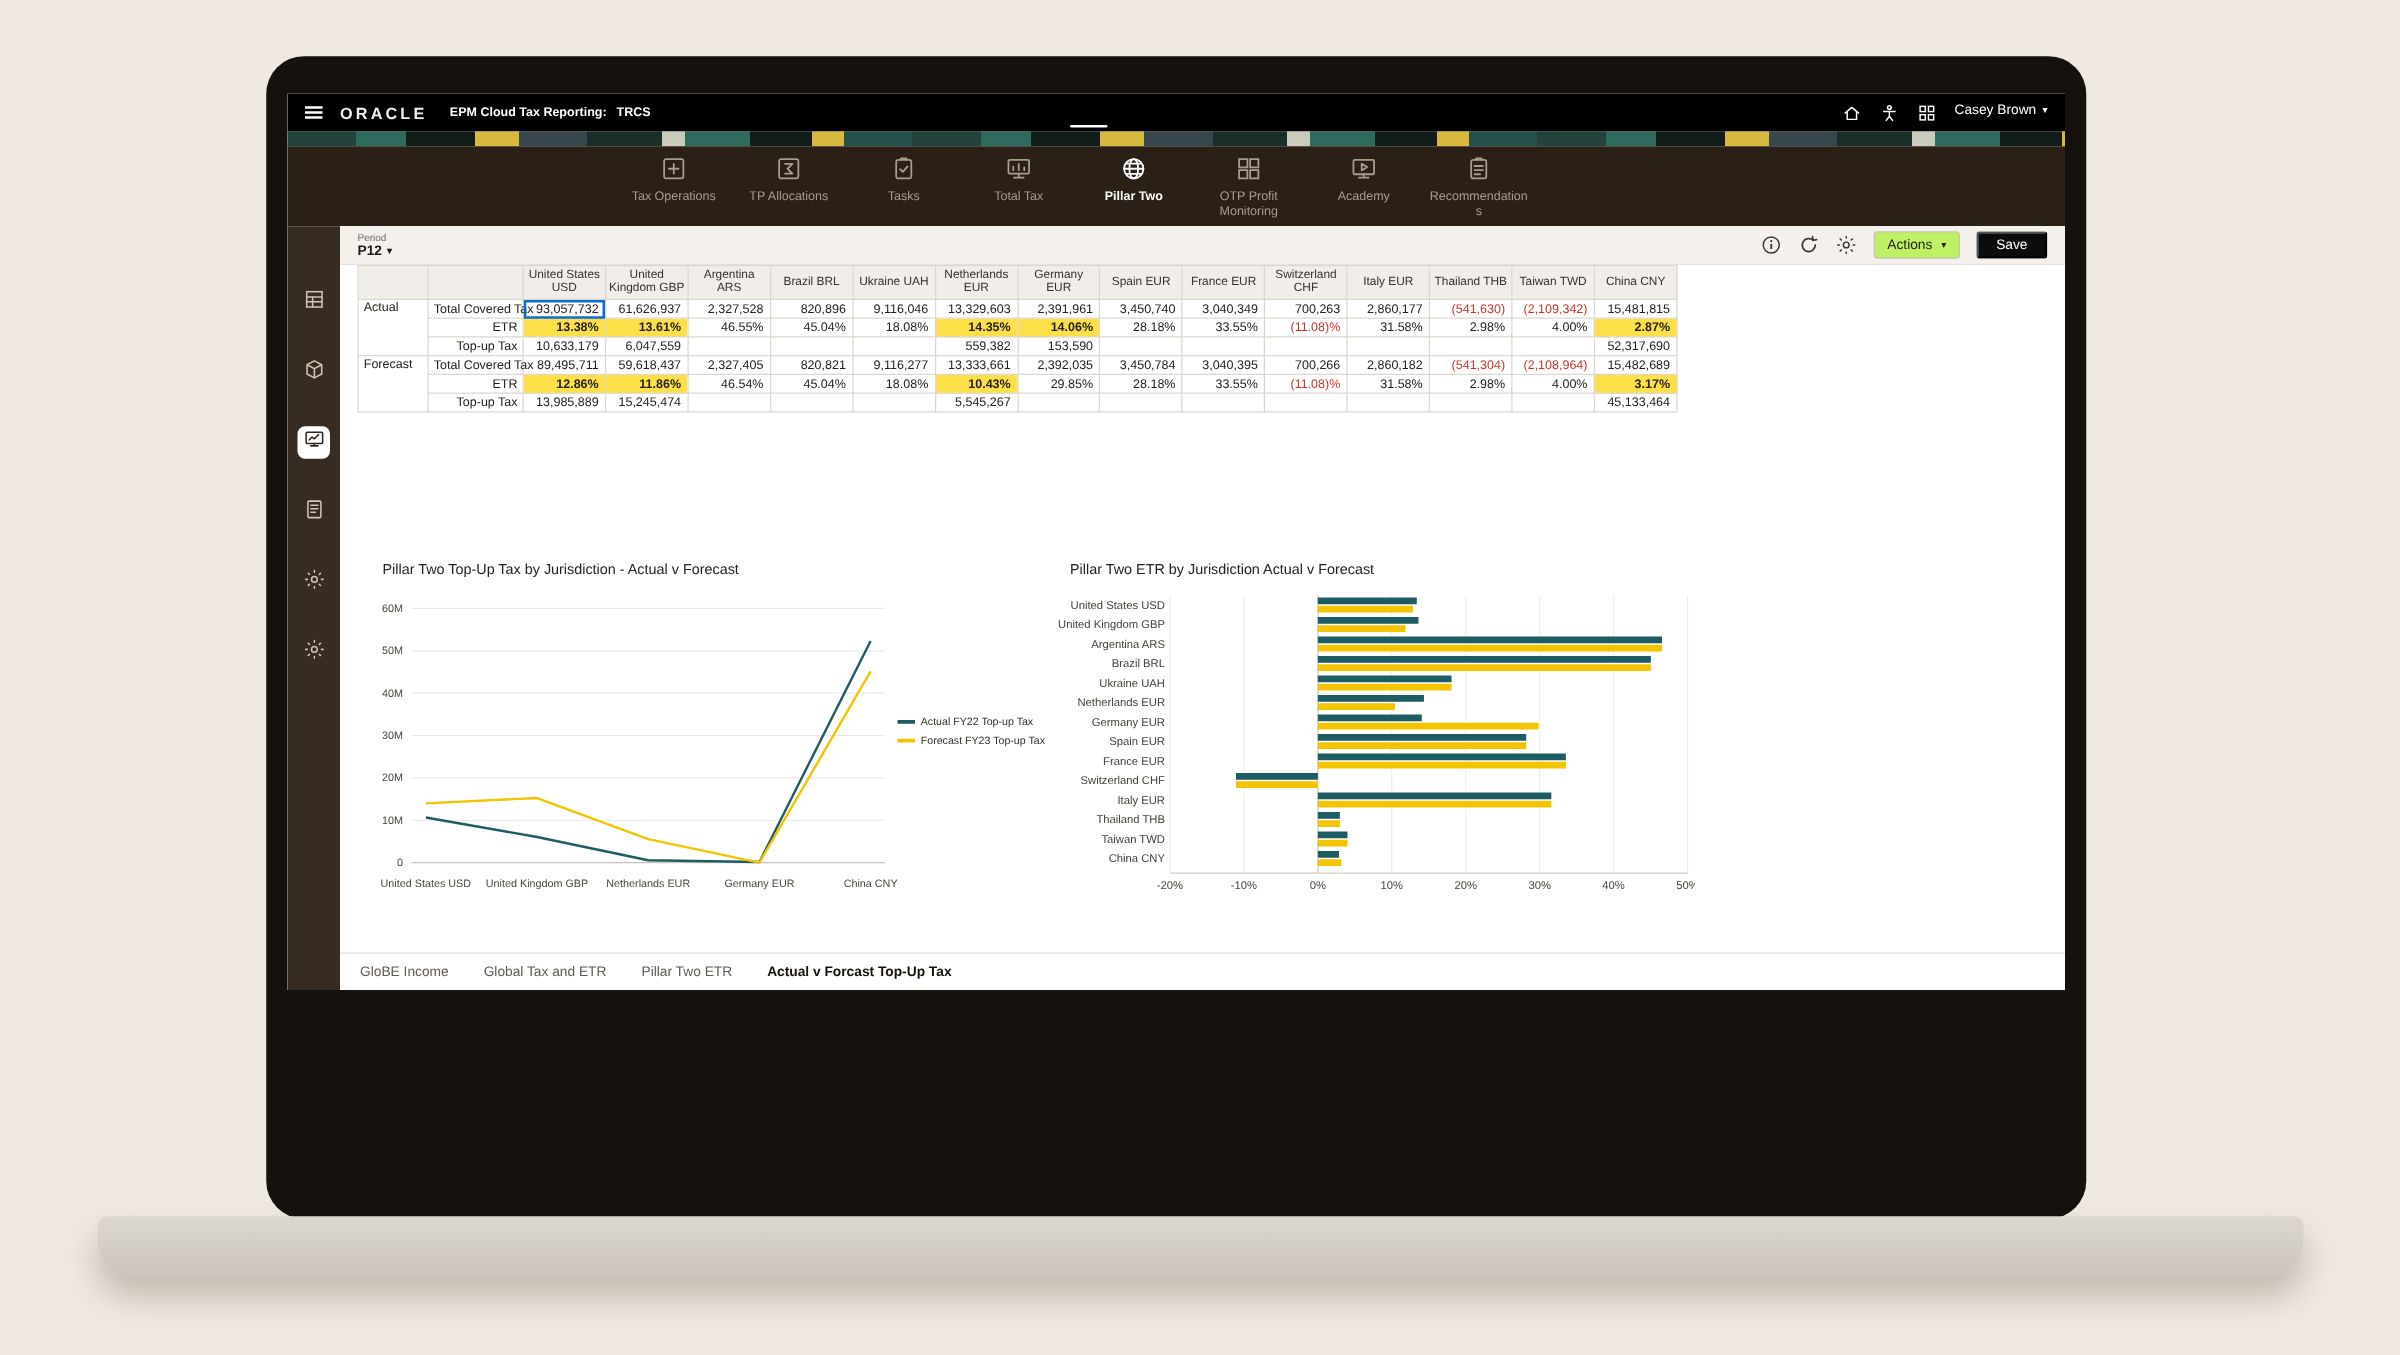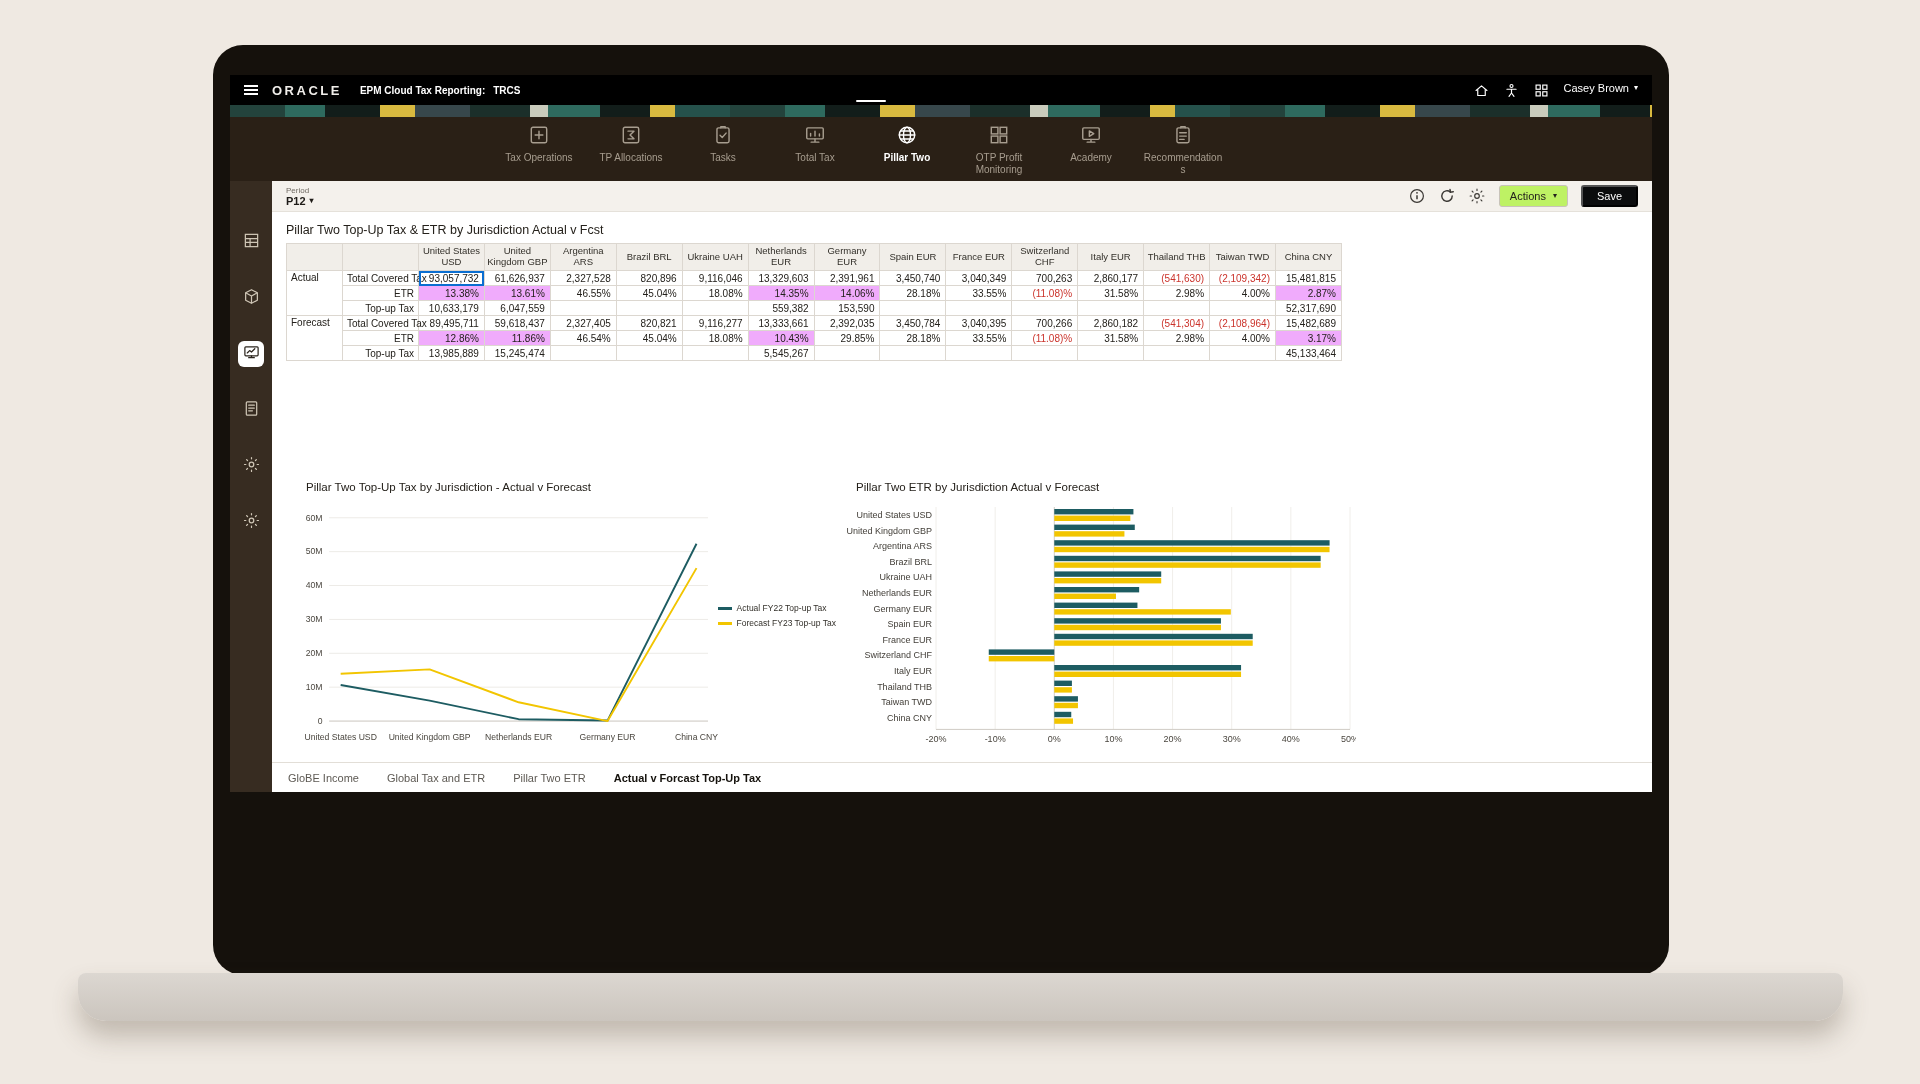--- a/index.html
+++ b/index.html
@@ -65,21 +65,21 @@
   .grid-title{font-size:12.5px;font-weight:400;color:#25211b;margin:11px 0 6px 14px;}
   .grid-wrap{margin-left:14px;}
   .grid-table{border-collapse:collapse;table-layout:fixed;width:1056px;font-size:10px;color:#24211c;}
   .grid-table th,.grid-table td{border:1px solid #dcd7d0;}
   .grid-table thead th{background:#f1eee9;font-weight:400;text-align:center;padding:2px 2px;line-height:1.15;height:27px;font-size:9.5px;color:#33302a;}
   th.corner{background:#faf8f5;}
   th.cg{width:56px;} th.cl{width:76px;}
   td.group-cell{width:56px;vertical-align:top;text-align:left;padding:1px 4px;background:#fff;}
   td.rowlabel{width:76px;text-align:right;padding:1px 4px;white-space:nowrap;}
   td.cell{height:15px;padding:0 5px;text-align:right;white-space:nowrap;background:#fff;}
-  td.hl{background:#f0abfc;}
+  td.hl{background:#fde047;font-weight:bold;}
   td.neg{color:#cb332b;}
   td.sel{outline:2px solid #0a6ed1;outline-offset:-2px;}
 
   
   .charts-row{display:flex;margin:120px 0 0 14px;flex:0 0 auto;}
   .chart-left{width:550px;}
   .chart-right{width:540px;}
   .chart-title{font-size:11.5px;color:#25211b;margin-bottom:10px;padding-left:20px;}
   .linechart-wrap{display:flex;align-items:flex-start;}
   .legend{margin-top:100px;font-size:8.5px;color:#33302a;}
@@ -276,21 +276,20 @@
             <button class="btn-actions">
                 <span>Actions</span>
                 <span class="caret">▾</span>
               </button>
             <button class="btn-save">
                 <span>Save</span>
               </button>
           </div>
         </div>
 
-        <h2 class="grid-title">Pillar Two Top-Up Tax &amp; ETR by Jurisdiction Actual v Fcst</h2>
 
         <div class="grid-wrap">
           <table class="grid-table">
             <thead id="grid-head">
                 <tr>
                   <th class="corner cg"></th>
                   <th class="corner cl"></th>
                   <th>United States USD</th>
                   <th>United Kingdom GBP</th>
                   <th>Argentina ARS</th>

